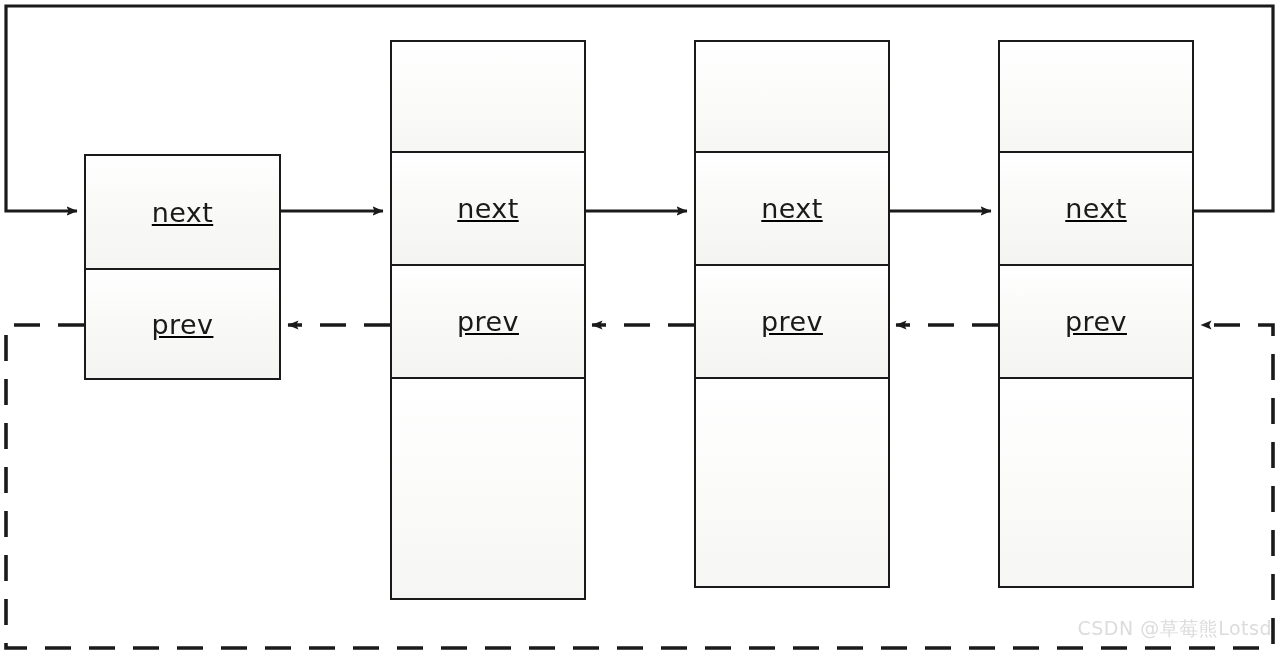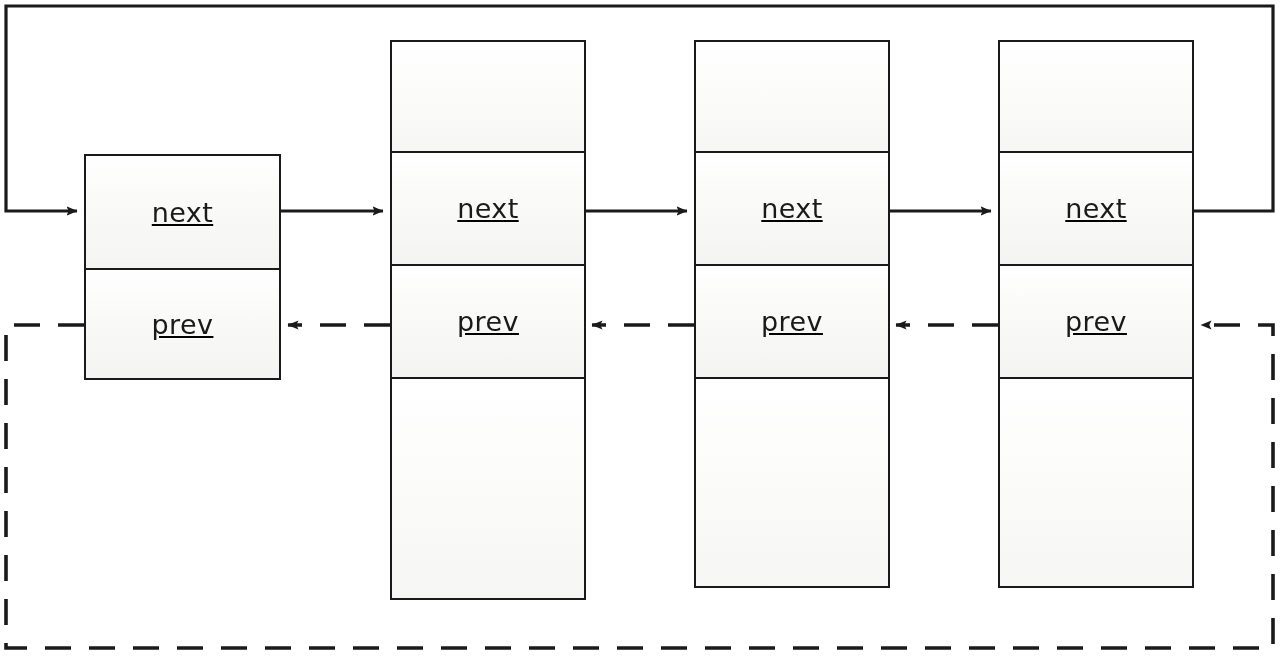--- a/index.html
+++ b/index.html
@@ -151,14 +151,15 @@
       <span>next</span>
     </div>
     <div class="cell" style="height:113px;">
       <span>prev</span>
     </div>
     <div class="cell empty" style="flex:1 1 auto;">
       <span></span>
     </div>
   </div>
 
+  <div class="watermark">CSDN @草莓熊Lotsd</div>
 
 </div>
 
 </body></html>

